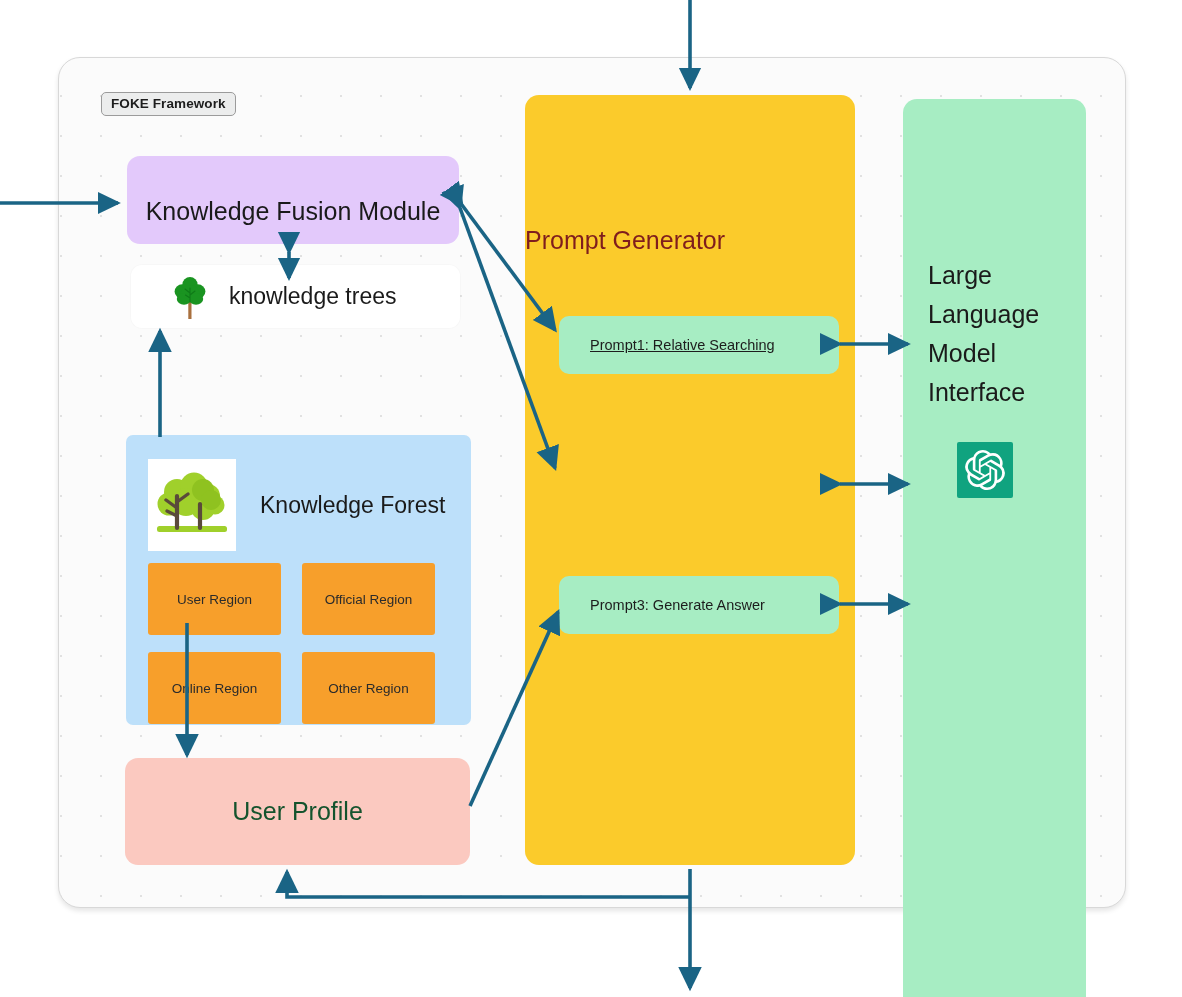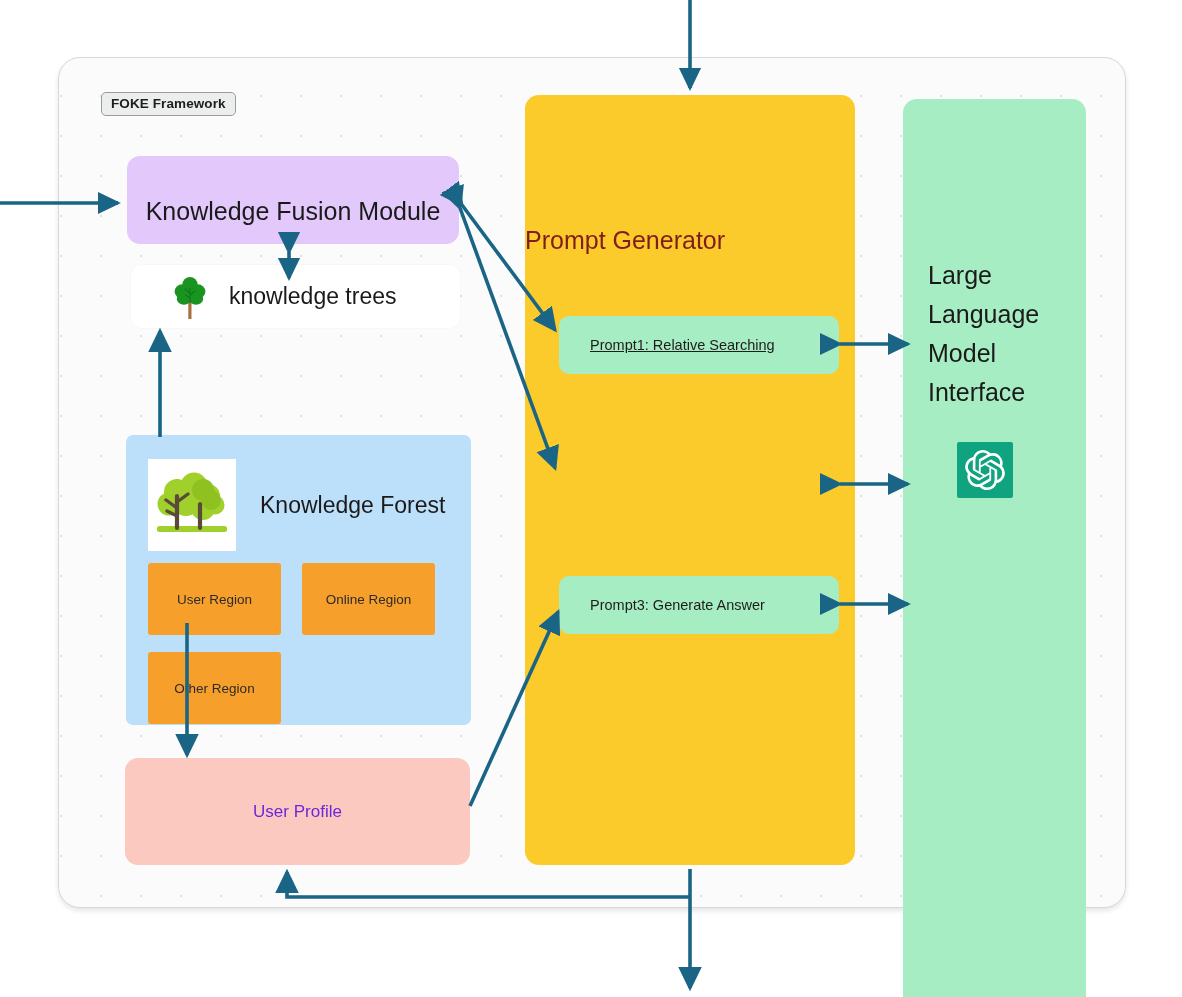--- a/index.html
+++ b/index.html
@@ -95,21 +95,21 @@
     background: #f79f2b; border-radius: 3px;
     display: flex; align-items: center; justify-content: center;
     font-size: 13.5px; color: #2b2b2b;
   }
 
   .profile {
     left: 125px; top: 758px; width: 345px; height: 107px;
     background: #fbc9c0; border-radius: 13px;
     display: flex; align-items: center; justify-content: center;
   }
-  .profile-label { font-size: 17px; color: #6d28d9; }
+  .profile-label { font-size: 25px; color: #14532d; }
 
   .generator {
     left: 525px; top: 95px; width: 330px; height: 770px;
     background: #fbcb2b; border-radius: 14px;
   }
   .generator-title {
     position: absolute; left: 0; right: 0; top: 131px;
     text-align: left; font-size: 25px; color: #7f1d1d;
   }
   .prompt {
@@ -201,20 +201,21 @@
             <path d="M24 42 L13 34"></path>
             <path d="M24 36 L35 28"></path>
             <path d="M24 50 L14 45"></path>
           </g>
         </svg>
       </div>
       <span class="forest-title">Knowledge Forest</span>
     </div>
     <div class="regions">
       <div class="region">User Region</div>
+      <div class="region">Official Region</div>
       <div class="region">Online Region</div>
       <div class="region">Other Region</div>
     </div>
   </div>
 
   <div class="box profile">
     <span class="profile-label">User Profile</span>
   </div>
 
   <div class="box generator">

